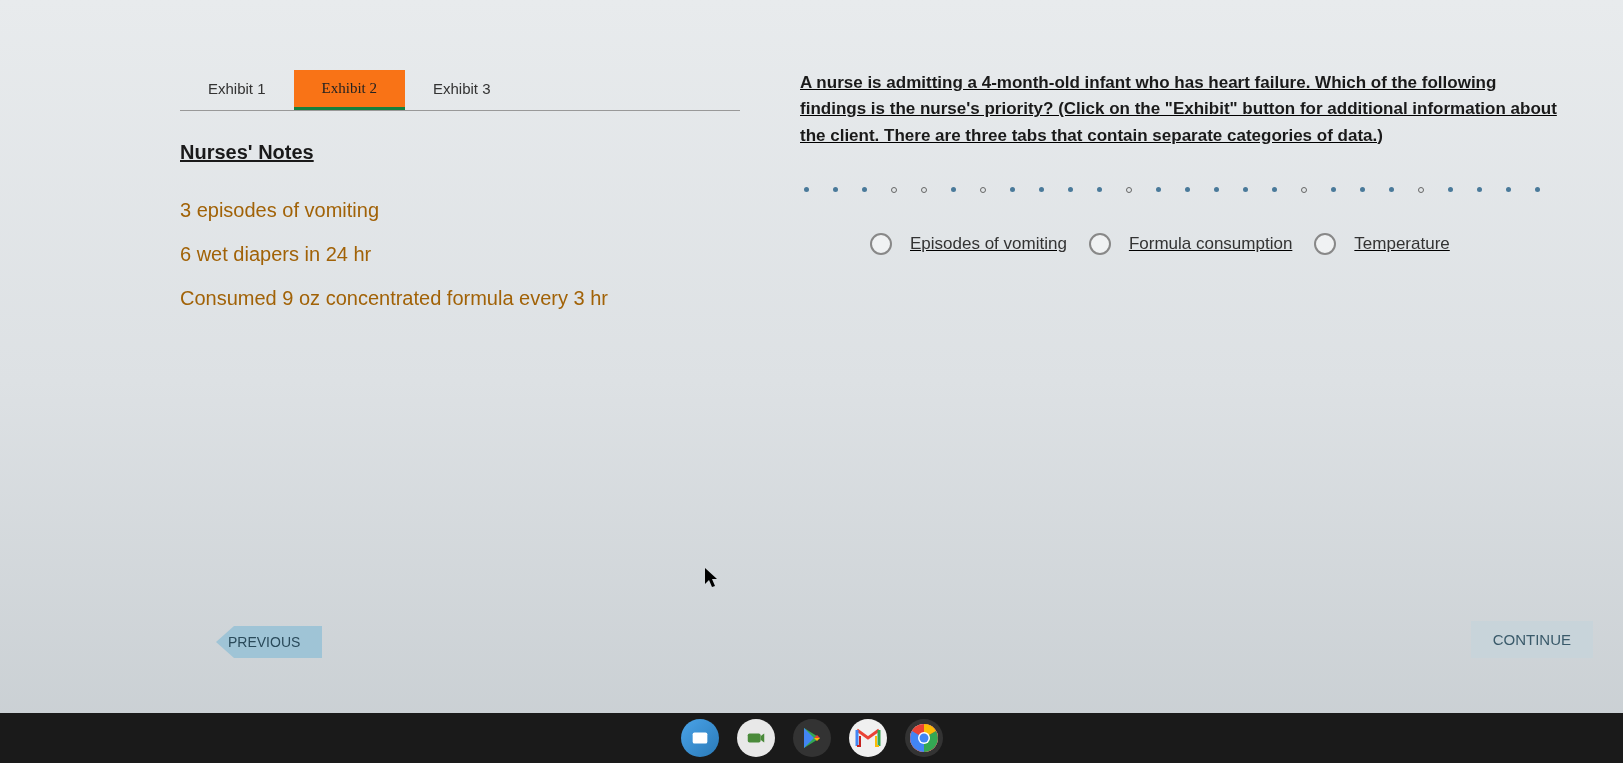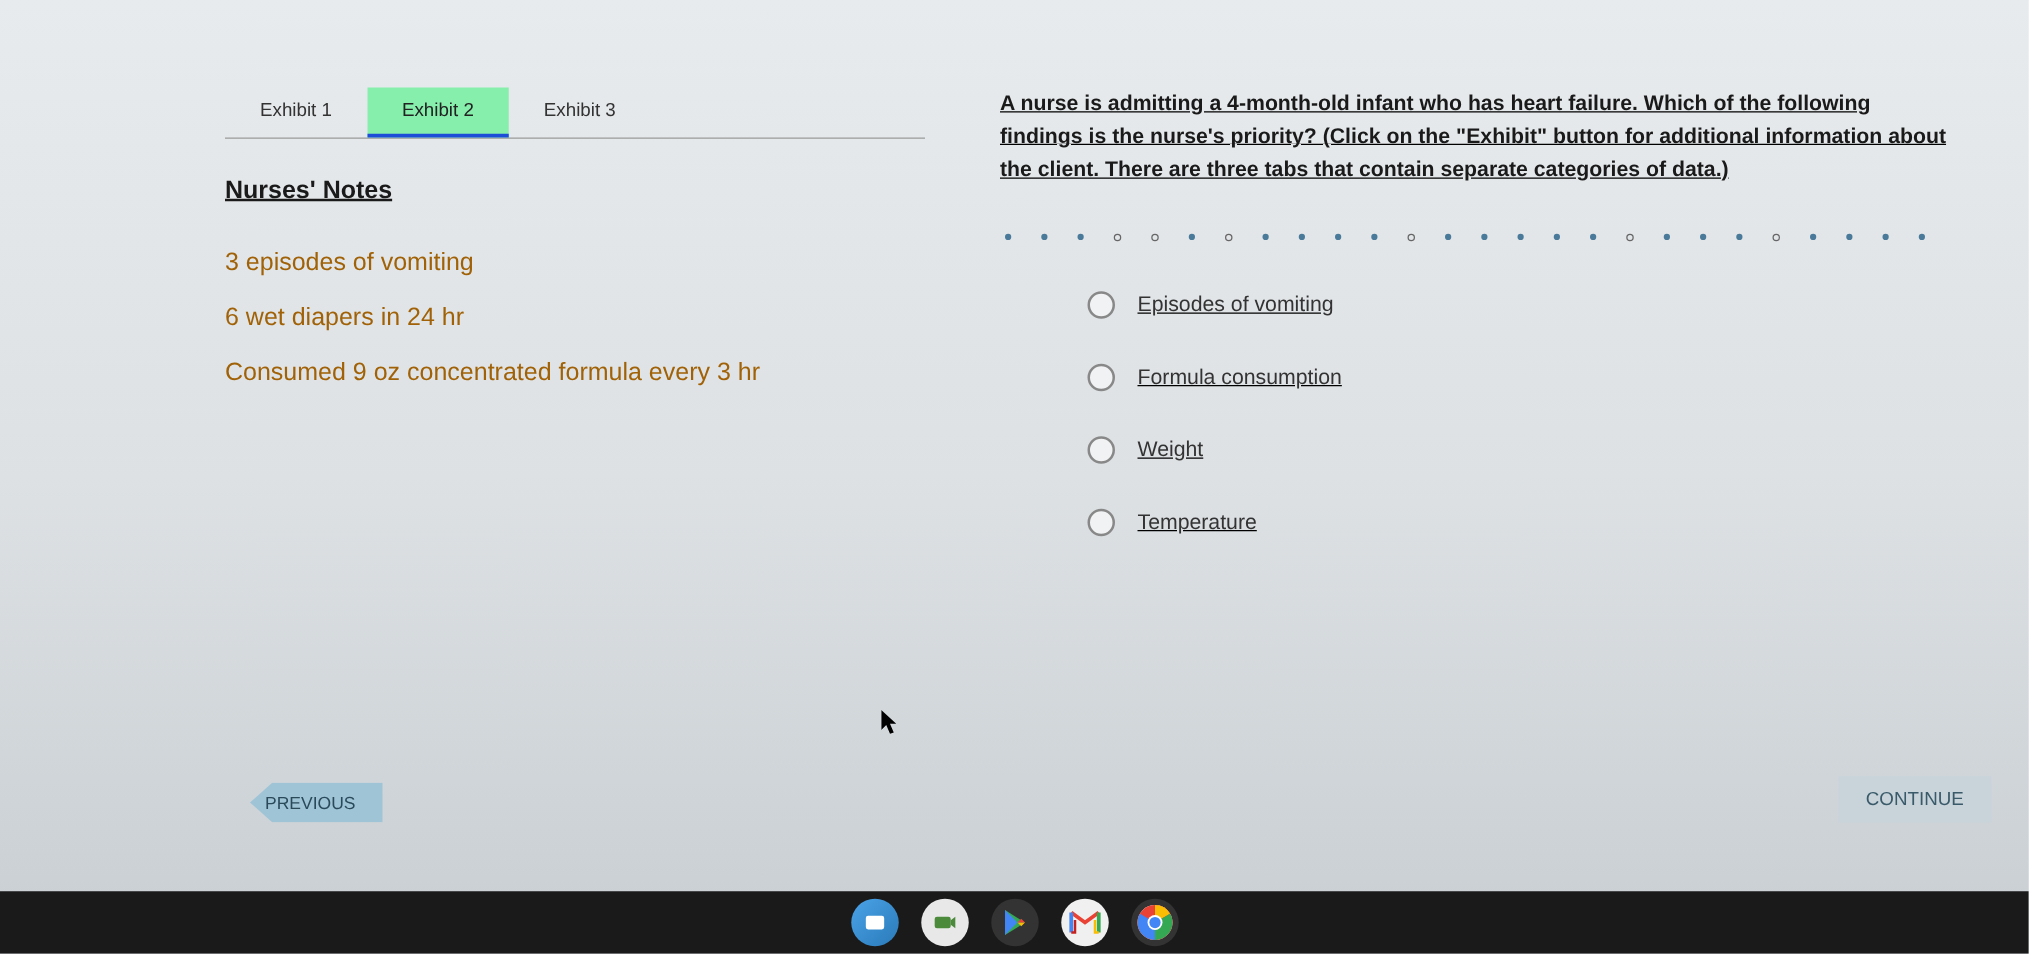--- a/index.html
+++ b/index.html
@@ -27,23 +27,24 @@
       margin-bottom: 30px;
     }
     .tab {
       padding: 10px 28px;
       font-size: 15px;
       color: #333;
       cursor: pointer;
       border-bottom: 3px solid transparent;
     }
     .tab.active {
-      background: #86efac;
-      border-bottom: 3px solid #1d4ed8;
+      background: #f97316;
+      border-bottom: 3px solid #15803d;
       color: #222;
+      font-family: Liberation Serif, serif;
     }
     .notes-heading {
       font-size: 20px;
       font-weight: bold;
       text-decoration: underline;
       color: #1a1a1a;
       margin-bottom: 32px;
     }
     .note-line {
       font-size: 20px;
@@ -72,22 +73,22 @@
     .dot {
       width: 5px;
       height: 5px;
       border-radius: 50%;
     }
     .dot.filled { background: #4a7a9a; }
     .dot.open { background: transparent; border: 1px solid #666; width: 6px; height: 6px; }
     .options {
       padding-left: 70px;
       display: flex;
-      flex-direction: column;
-      gap: 36px;
+      flex-direction: row;
+      gap: 22px;
     }
     .option {
       display: flex;
       align-items: center;
       gap: 18px;
       cursor: pointer;
     }
     .radio-circle {
       width: 22px;
       height: 22px;
@@ -102,21 +103,21 @@
     }
     .nav-buttons {
       position: absolute;
       bottom: 105px;
       left: 0;
       right: 0;
       height: 40px;
     }
     .prev-btn {
       position: absolute;
-      left: 200px;
+      left: 216px;
       bottom: 0;
       background: #9fc4d6;
       padding: 8px 22px 8px 12px;
       font-size: 14px;
       color: #2a4a5a;
       cursor: pointer;
       clip-path: polygon(18px 0, 100% 0, 100% 100%, 18px 100%, 0 50%);
     }
     .cont-btn {
       position: absolute;
@@ -213,24 +214,20 @@
       <div class="option">
         <div class="radio-circle"></div>
         <span class="option-label">Episodes of vomiting</span>
       </div>
       <div class="option">
         <div class="radio-circle"></div>
         <span class="option-label">Formula consumption</span>
       </div>
       <div class="option">
         <div class="radio-circle"></div>
-        <span class="option-label">Weight</span>
-      </div>
-      <div class="option">
-        <div class="radio-circle"></div>
         <span class="option-label">Temperature</span>
       </div>
     </div>
   </div>
 </div>
 
 <div class="nav-buttons">
   <div class="prev-btn">PREVIOUS</div>
   <div class="cont-btn">CONTINUE</div>
 </div>

